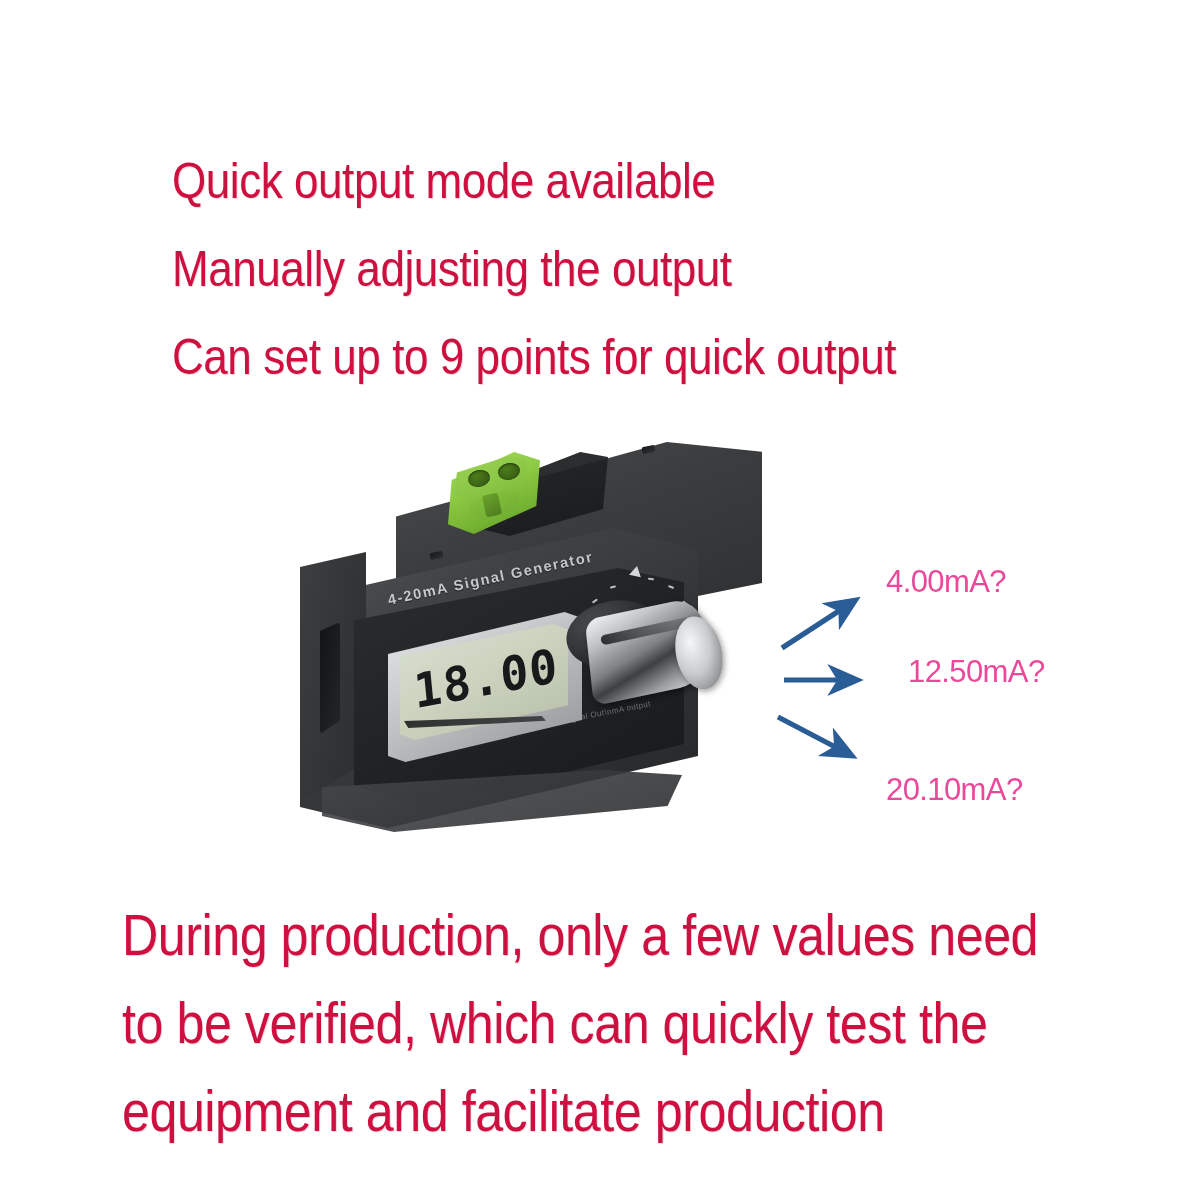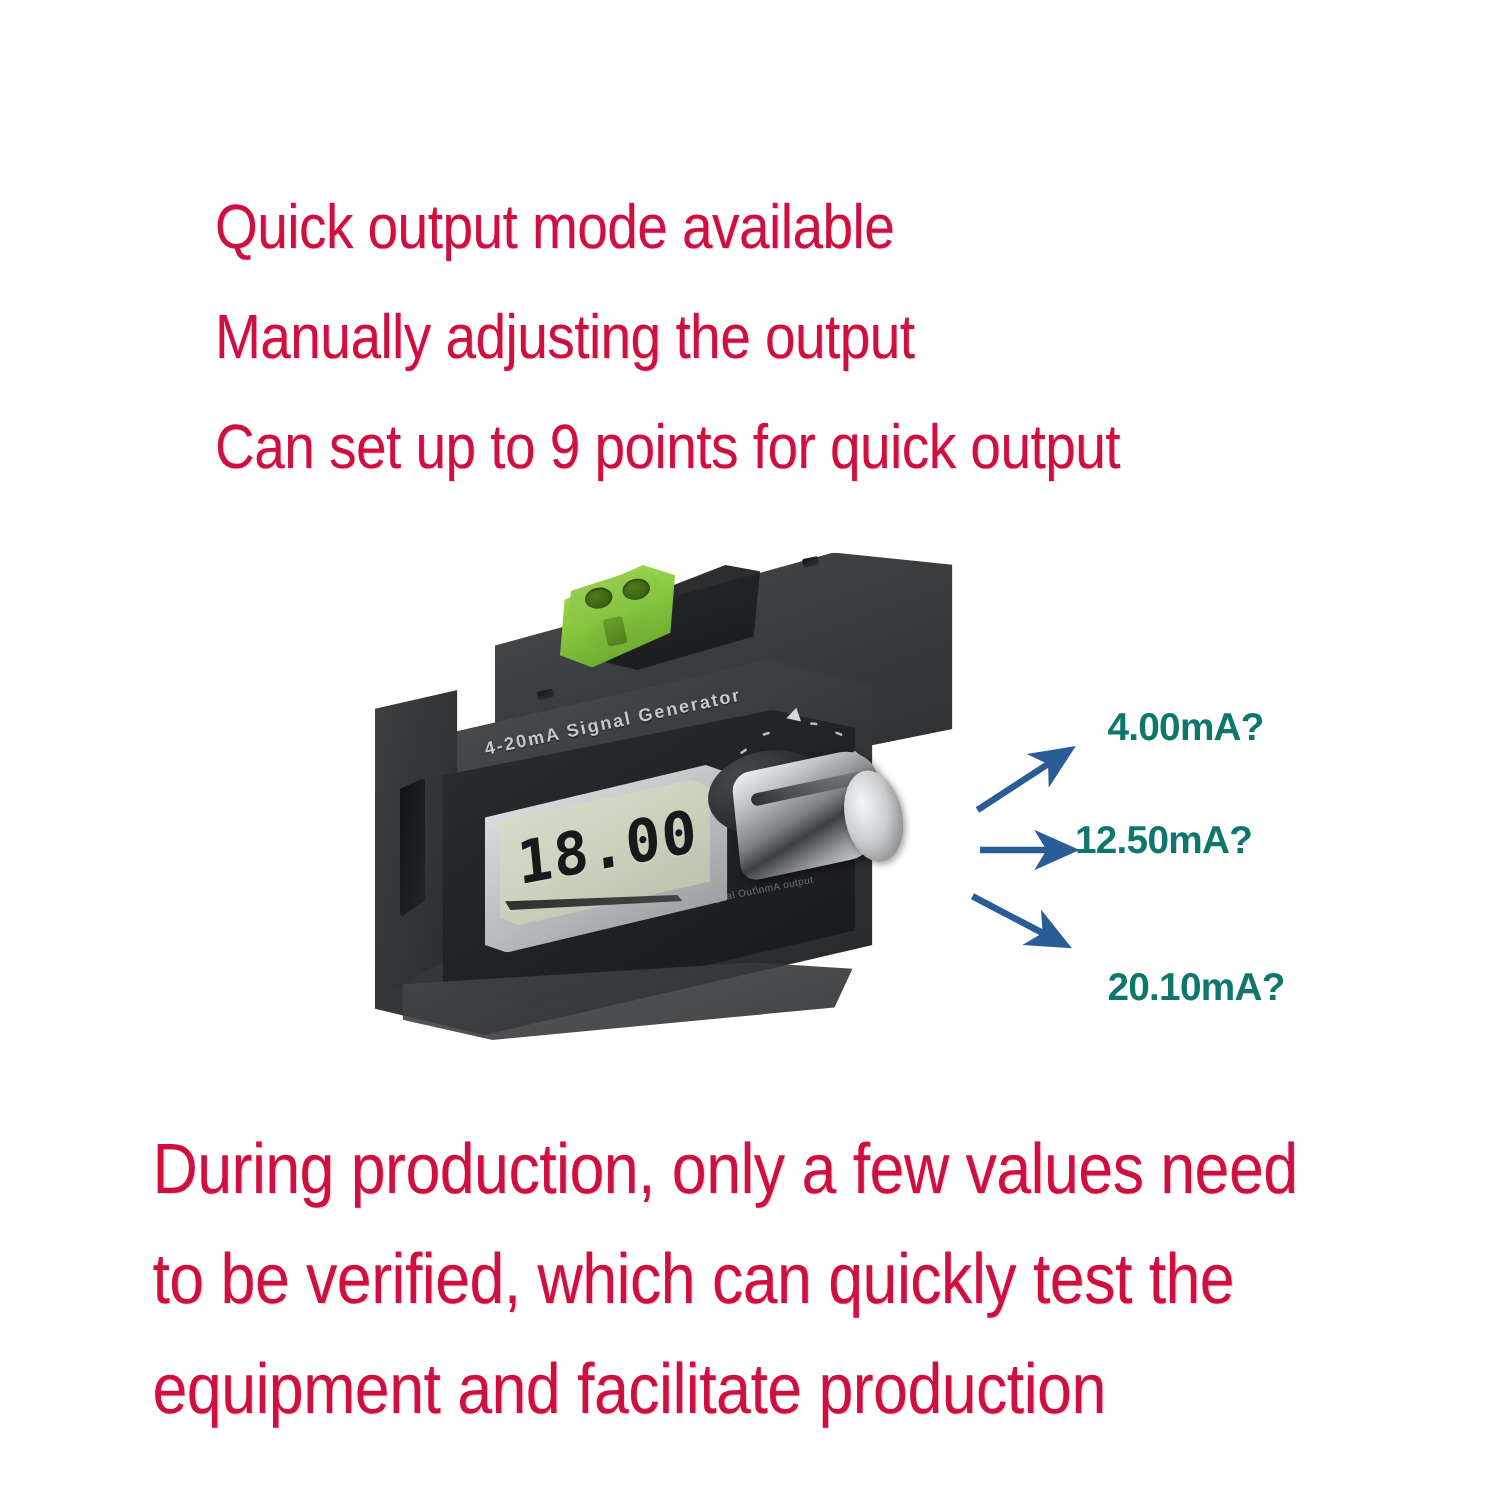--- a/index.html
+++ b/index.html
@@ -37,29 +37,29 @@
   .top-copy .l3 { top:328px; }
 
   .bottom-copy .copy-line { font-size:57px; left:122px; }
   .bottom-copy .b1 { top:902px; }
   .bottom-copy .b2 { top:990px; }
   .bottom-copy .b3 { top:1078px; }
 
   
   .callout {
     position:absolute;
-    color:#0f766e;
+    color:#ec4899;
     font-family:"Liberation Sans", sans-serif;
-    font-weight:bold;
+    font-weight:normal;
     font-size:31px;
     white-space:nowrap;
     letter-spacing:-0.6px;
   }
   .callout-1 { left:886px; top:564px; }
-  .callout-2 { left:860px; top:654px; }
+  .callout-2 { left:908px; top:654px; }
   .callout-3 { left:886px; top:772px; }
 
   
   #arrow-layer {
     position:absolute;
     left:0; top:0;
     width:1200px; height:1200px;
     pointer-events:none;
   }
 

